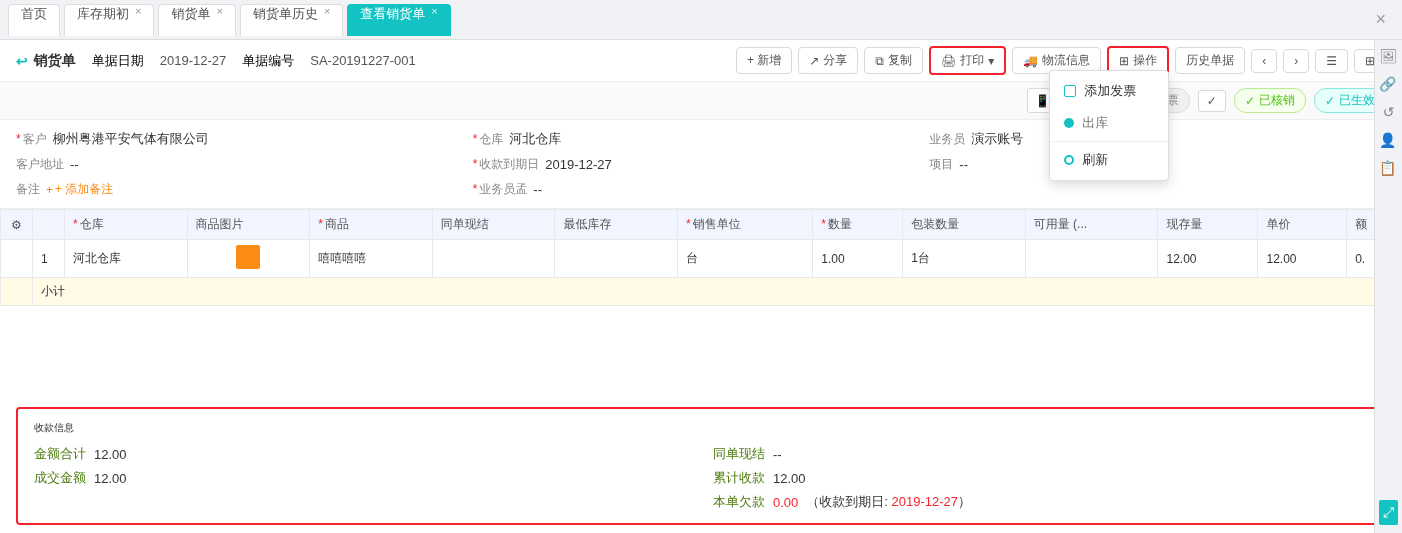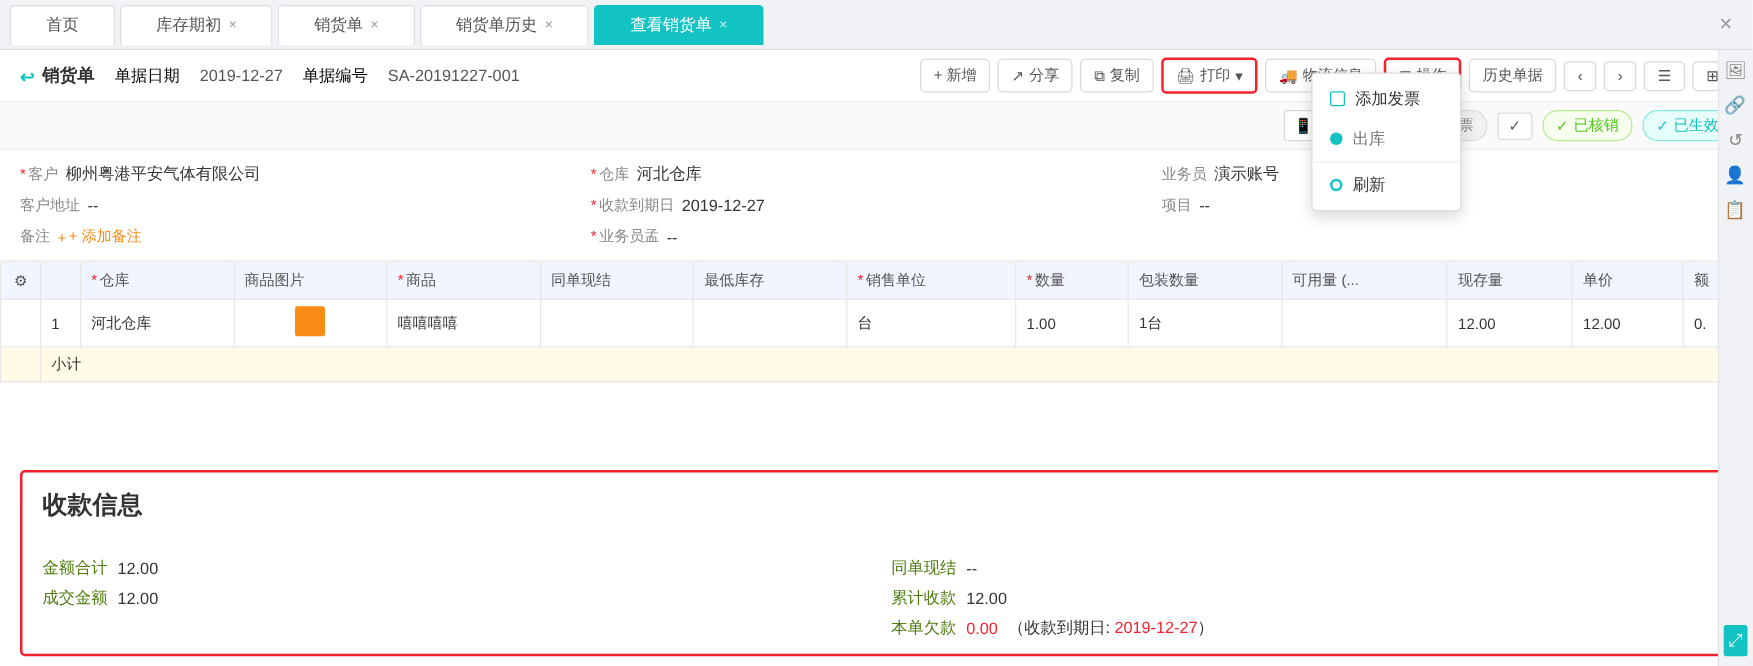--- a/index.html
+++ b/index.html
@@ -3,21 +3,21 @@
   <meta charset="utf-8">
   <style>
     * { box-sizing: border-box; margin: 0; padding: 0; }
     body { font-family: 'Microsoft YaHei', Arial, sans-serif; font-size: 13px; background: #f0f2f5; color: #333; width: 1402px; height: 533px; overflow: hidden; }
 
     
     .tab-bar {
       display: flex; align-items: center; background: #f0f2f5; border-bottom: 1px solid #ddd; height: 40px; padding: 0 8px; position: relative;
     }
     .tab-item {
-      display: flex; align-items: center; padding: 0 28px; height: 32px; margin-right: 4px; border-radius: 4px 4px 0 0; background: #fff; border: 1px solid #ddd; border-bottom: none; cursor: pointer; font-size: 13px; color: #555; gap: 6px;
+      display: flex; align-items: flex-start; padding: 0 12px; height: 32px; margin-right: 4px; border-radius: 4px 4px 0 0; background: #fff; border: 1px solid #ddd; border-bottom: none; cursor: pointer; font-size: 13px; color: #555; gap: 6px;
     }
     .tab-item.active {
       background: #13c2c2; color: #fff; border-color: #13c2c2;
     }
     .tab-item .close-x { font-size: 11px; color: #999; cursor: pointer; }
     .tab-item.active .close-x { color: rgba(255,255,255,0.8); }
     .tab-close-global { margin-left: auto; font-size: 18px; color: #999; cursor: pointer; padding: 0 8px; }
 
     
     .main-area {
@@ -39,21 +39,21 @@
     .toolbar-btn.highlight { border: 2px solid #f5222d; }
 
     
     .op-dropdown {
       position: relative; display: inline-block;
     }
     .op-btn {
       display: flex; align-items: center; gap: 4px; padding: 4px 10px; border: 2px solid #f5222d; border-radius: 4px; background: #fff; cursor: pointer; font-size: 12px; color: #555;
     }
     .op-menu {
-      position: absolute; top: 12px; right: 0; background: #fff; border: 1px solid #ddd; border-radius: 4px; box-shadow: 0 4px 12px rgba(0,0,0,0.15); min-width: 120px; z-index: 100; padding: 4px 0;
+      position: absolute; top: 24px; right: 0; background: #fff; border: 1px solid #ddd; border-radius: 4px; box-shadow: 0 4px 12px rgba(0,0,0,0.15); min-width: 120px; z-index: 100; padding: 4px 0;
     }
     .op-menu-item {
       display: flex; align-items: center; gap: 8px; padding: 7px 14px; cursor: pointer; font-size: 13px; color: #333;
     }
     .op-menu-item.selected { color: #737373; }
     .op-menu-divider { height: 1px; background: #eee; margin: 2px 0; }
 
     
     .sub-toolbar {
       display: flex; align-items: center; padding: 6px 16px; background: #fafafa; border-bottom: 1px solid #eee; gap: 8px;
@@ -89,21 +89,21 @@
       border: 1px solid #e8e8e8; padding: 5px 8px; color: #333; white-space: nowrap;
     }
     tbody tr:nth-child(even) { background: #fafafa; }
     .subtotal-row td { background: #fffbe6; font-weight: normal; }
     .col-settings { width: 32px; text-align: center; }
 
     
     .payment-section {
       border: 2px solid #f5222d; border-radius: 4px; margin: 8px 16px; padding: 12px 16px; background: #fff;
     }
-    .payment-title { font-size: 20px; font-weight: bold; color: #333; margin-bottom: 28px; }
+    .payment-title { font-size: 10px; font-weight: normal; color: #333; margin-bottom: 10px; }
     .payment-grid { display: grid; grid-template-columns: 1fr 1fr; gap: 6px 24px; }
     .payment-row { display: flex; align-items: center; gap: 8px; font-size: 13px; }
     .payment-label { color: #4d7c0f; white-space: nowrap; }
     .payment-value { color: #333; }
     .payment-value.red { color: #f5222d; }
 
     
     .right-sidebar {
       position: fixed; right: 0; top: 40px; width: 28px; height: 493px; background: #f0f2f5; border-left: 1px solid #ddd; display: flex; flex-direction: column; align-items: center; padding: 8px 0; gap: 12px;
     }

